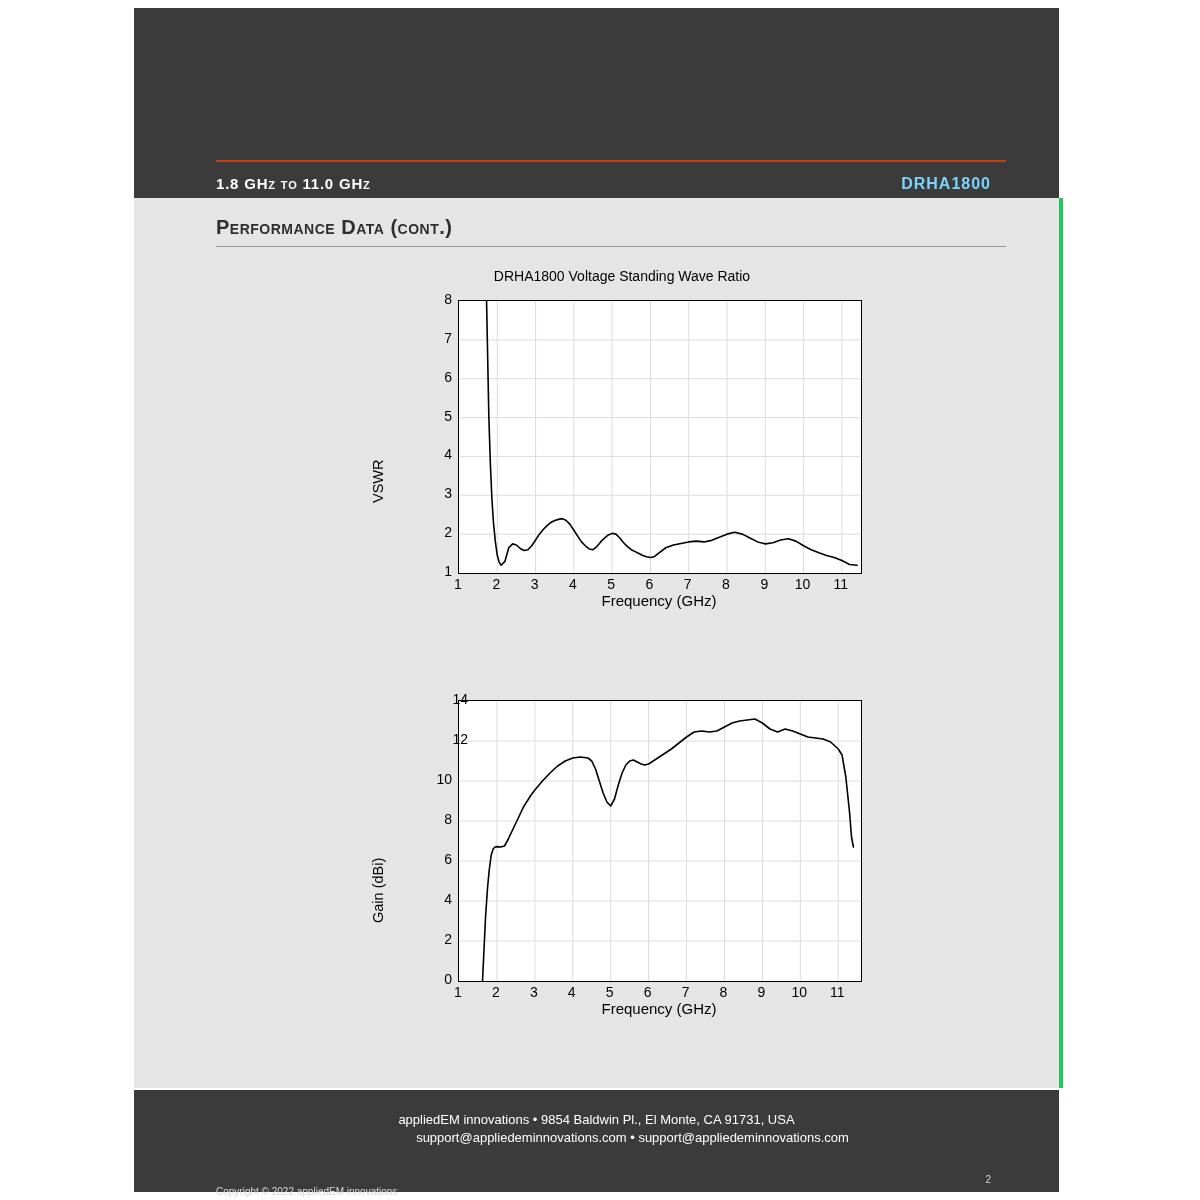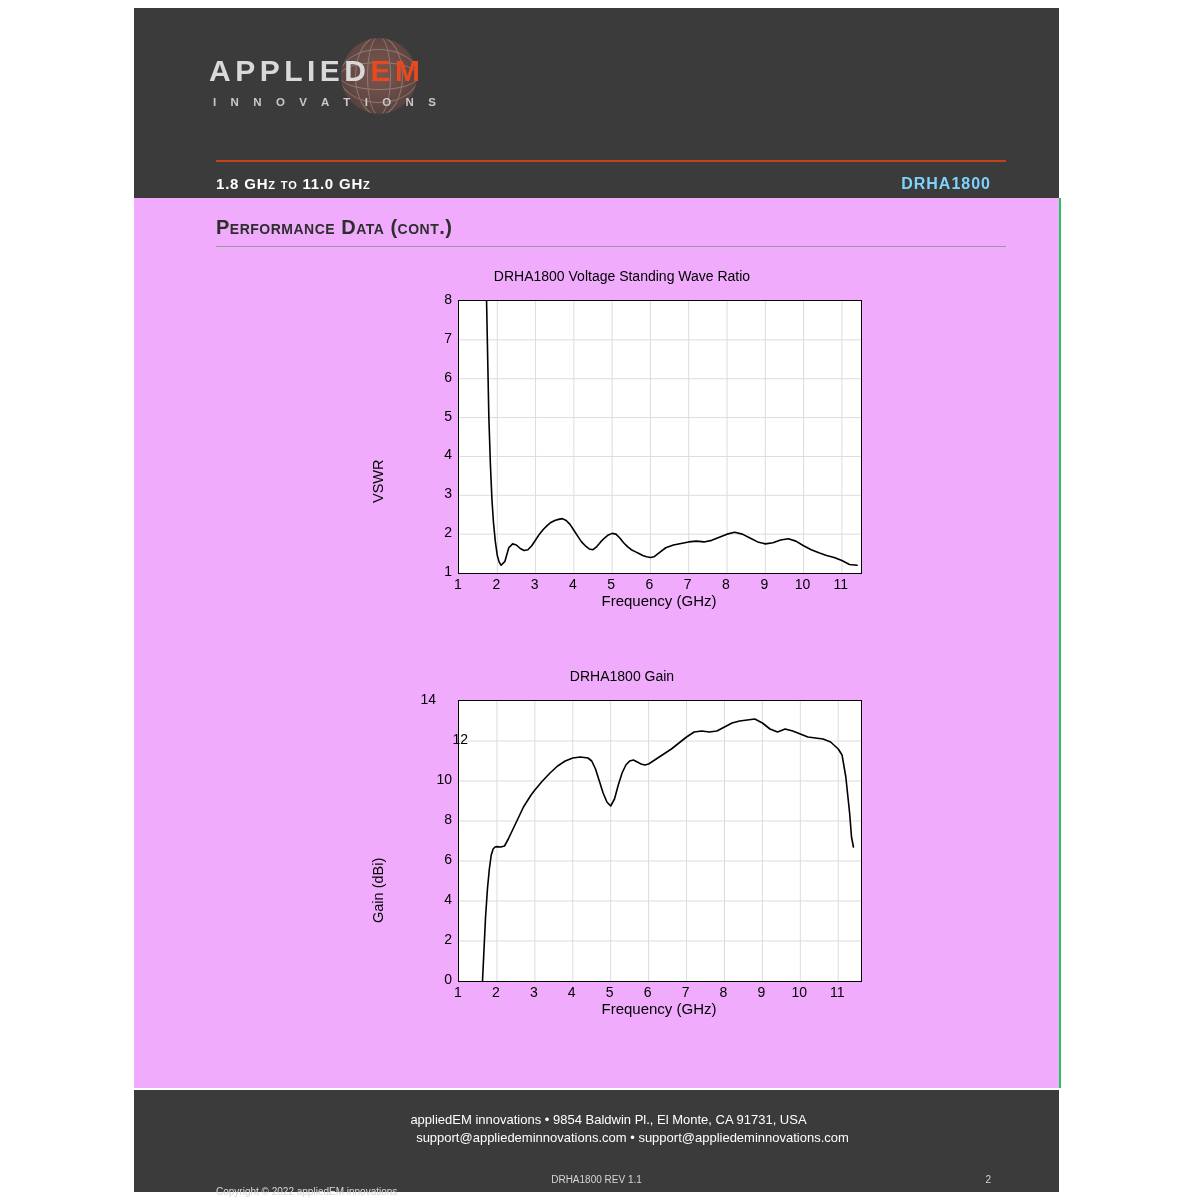--- a/index.html
+++ b/index.html
@@ -131,22 +131,22 @@
     letter-spacing: 1px;
   }
 
   
   .content-frame {
     position: absolute;
     left: 134px;
     top: 198px;
     width: 925px;
     height: 890px;
-    background: #f0abfc;
-    border-right: 2px solid #22c55e;
+    background: #e5e5e5;
+    border-right: 4px solid #22c55e;
   }
 
   .section-title {
     position: absolute;
     left: 82px;
     top: 18px;
     font-size: 20px;
     font-weight: bold;
     color: #2e2e2e;
     font-variant: small-caps;
@@ -208,21 +208,21 @@
     height: 102px;
     background: #3b3b3b;
   }
   .footer-line {
     position: absolute;
     width: 100%;
     text-align: center;
     color: #ffffff;
     font-size: 13px;
   }
-  .f1 { top: 22px; margin-left: 12px; }
+  .f1 { top: 22px; }
   .f2 { top: 40px; padding-left: 36px; }
   .f3 { top: 58px; color: #e8491f; font-weight: bold; letter-spacing: 0.3px; font-size: 12.5px; }
 
   .footer-bottom {
     position: absolute;
     left: 0;
     top: 84px;
     width: 100%;
     height: 18px;
   }
@@ -250,33 +250,20 @@
     color: #d5d5d5;
   }
 </style>
 </head>
 <body>
 
 <div class="page">
 
   <div class="header">
 
-    <div class="logo-wrap">
-      <div class="logo-circle"></div>
-      <div class="logo-globe-lines">
-        <i class="lg1"></i>
-          <i class="lg2"></i>
-          <i class="lg3"></i>
-          <i class="lg4"></i>
-      </div>
-      <div class="logo-text">
-        <span>APPLIED</span><span class="em">EM</span>
-      </div>
-      <div class="logo-sub">I N N O V A T I O N S</div>
-    </div>
 
     <div class="hdr-rule"></div>
     <div class="hdr-freq">1.8 GHz to 11.0 GHz</div>
     <div class="hdr-model">DRHA1800</div>
   </div>
 
   <div class="content-frame">
 
     <div class="section-title">Performance Data (cont.)</div>
     <div class="section-rule"></div>
@@ -321,21 +308,20 @@
         <div class="tick-y" style="left: 60px; top: 256.143px; width: 30px;">2</div>
         <div class="tick-y" style="left: 60px; top: 217.286px; width: 30px;">3</div>
         <div class="tick-y" style="left: 60px; top: 178.429px; width: 30px;">4</div>
         <div class="tick-y" style="left: 60px; top: 139.571px; width: 30px;">5</div>
         <div class="tick-y" style="left: 60px; top: 100.714px; width: 30px;">6</div>
         <div class="tick-y" style="left: 60px; top: 61.8571px; width: 30px;">7</div>
         <div class="tick-y" style="left: 60px; top: 23px; width: 30px;">8</div>
       </div>
 
     <div class="chart-block" id="chart1" style="left:228px; top:470px; width:520px; height:360px;">
-      <div class="chart-title">DRHA1800 Gain</div>
       <div class="ylabel" id="ylabel1" style="left:8px; top:255px;">Gain (dBi)</div>
       <div class="plot" id="plot1" style="left:96px; top:32px; width:402px; height:280px;">
           <svg width="402" height="280" style="display: block;">
             <line x1="37.924528301886795" x2="37.924528301886795" y1="0" y2="280" stroke="#dcdcdc" stroke-width="1"></line>
             <line x1="75.84905660377359" x2="75.84905660377359" y1="0" y2="280" stroke="#dcdcdc" stroke-width="1"></line>
             <line x1="113.77358490566037" x2="113.77358490566037" y1="0" y2="280" stroke="#dcdcdc" stroke-width="1"></line>
             <line x1="151.69811320754718" x2="151.69811320754718" y1="0" y2="280" stroke="#dcdcdc" stroke-width="1"></line>
             <line x1="189.62264150943398" x2="189.62264150943398" y1="0" y2="280" stroke="#dcdcdc" stroke-width="1"></line>
             <line x1="227.54716981132074" x2="227.54716981132074" y1="0" y2="280" stroke="#dcdcdc" stroke-width="1"></line>
             <line x1="265.4716981132076" x2="265.4716981132076" y1="0" y2="280" stroke="#dcdcdc" stroke-width="1"></line>
@@ -363,28 +349,27 @@
         <div class="tick-x" style="left: 379.396px; top: 316px; width: 40px;">9</div>
         <div class="tick-x" style="left: 417.321px; top: 316px; width: 40px;">10</div>
         <div class="tick-x" style="left: 455.245px; top: 316px; width: 40px;">11</div>
         <div class="tick-y" style="left: 60px; top: 303px; width: 30px;">0</div>
         <div class="tick-y" style="left: 60px; top: 263px; width: 30px;">2</div>
         <div class="tick-y" style="left: 60px; top: 223px; width: 30px;">4</div>
         <div class="tick-y" style="left: 60px; top: 183px; width: 30px;">6</div>
         <div class="tick-y" style="left: 60px; top: 143px; width: 30px;">8</div>
         <div class="tick-y" style="left: 60px; top: 103px; width: 30px;">10</div>
         <div class="tick-y" style="left: 76px; top: 63px; width: 30px;">12</div>
-        <div class="tick-y" style="left: 44px; top: 23px; width: 30px;">14</div>
+        <div class="tick-y" style="left: 76px; top: 23px; width: 30px;">14</div>
       </div>
 
   </div>
 
   <div class="footer">
     <div class="footer-line f1">appliedEM innovations  •  9854 Baldwin Pl., El Monte, CA 91731, USA</div>
     <div class="footer-line f2">support@appliedeminnovations.com   •   support@appliedeminnovations.com</div>
     <div class="footer-bottom">
       <div class="fb-left">Copyright © 2022 appliedEM innovations</div>
-      <div class="fb-center">DRHA1800 REV 1.1</div>
       <div class="fb-right">2</div>
     </div>
   </div>
 
 </div>
 
 </body></html>

